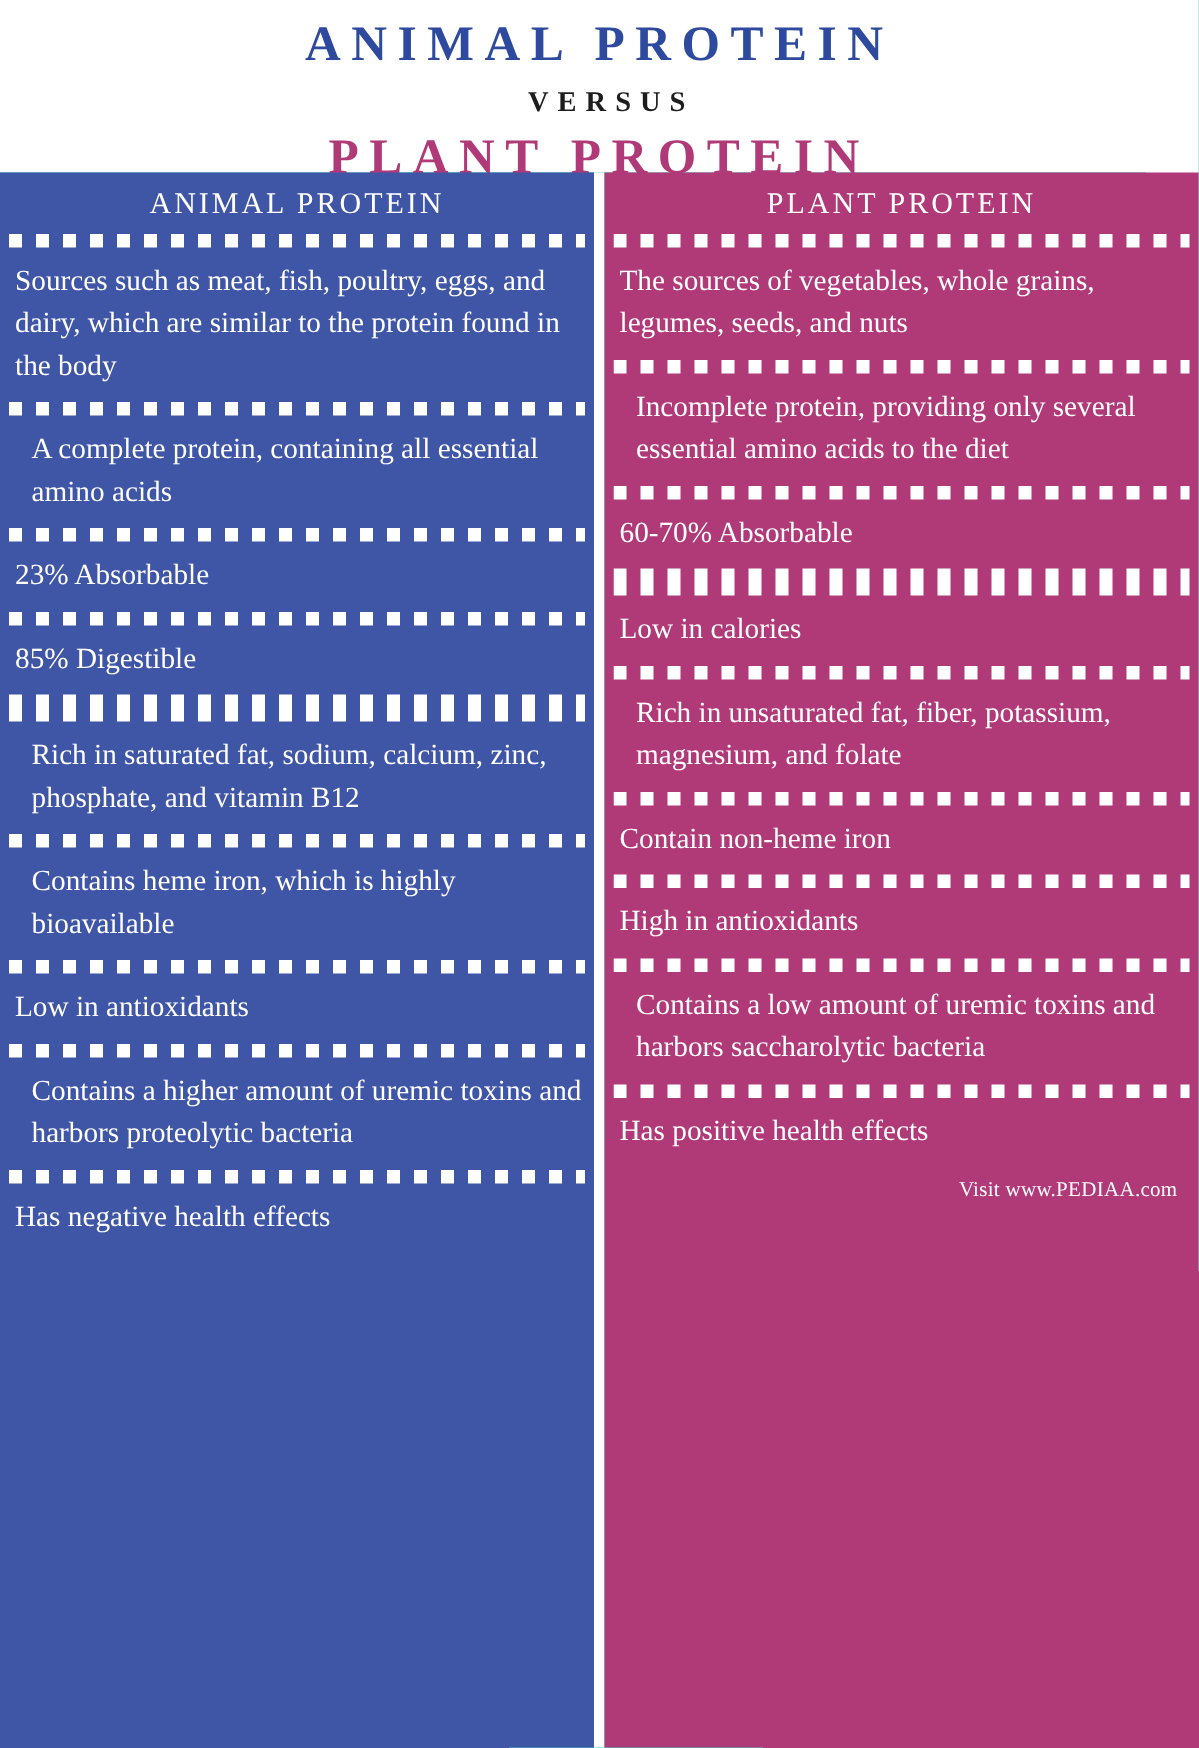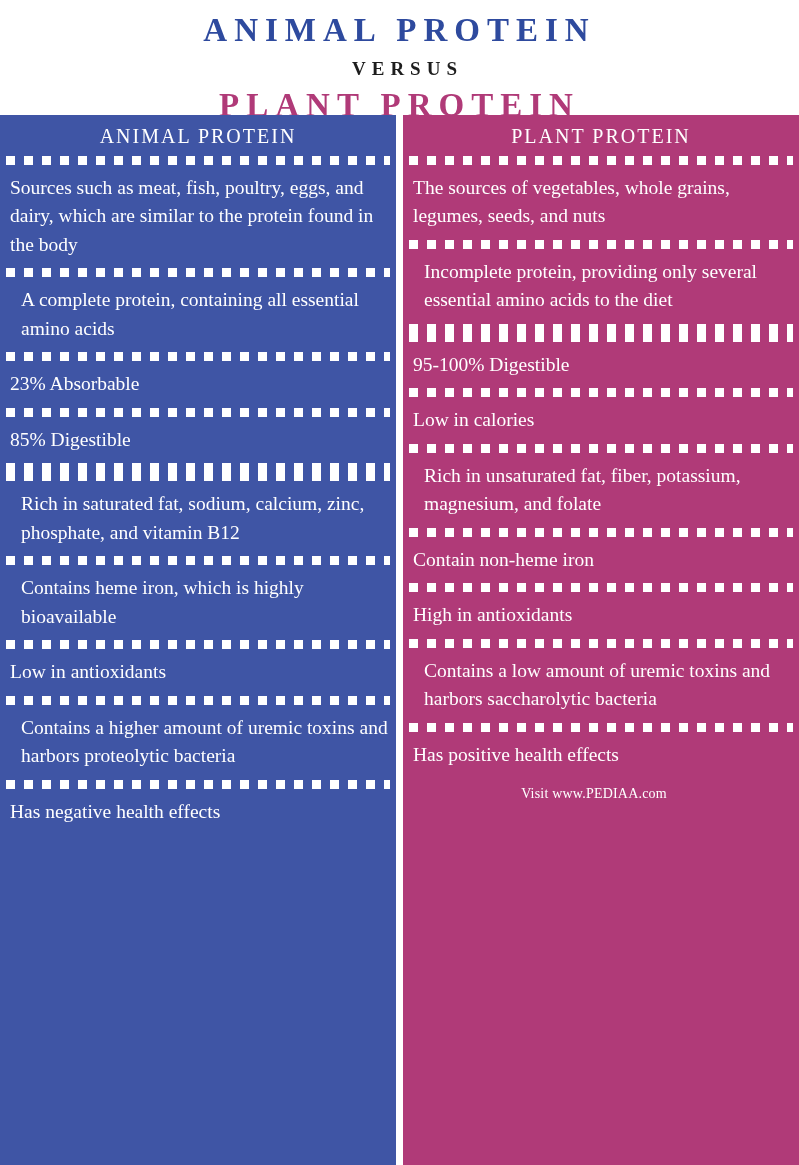--- a/index.html
+++ b/index.html
@@ -114,21 +114,21 @@
     box-sizing: border-box;
   }
   .cell-tight {
     padding-left: 21px;
     padding-right: 4px;
   }
 
   .footer-note {
     color: #ffffff;
     font-size: 14px;
-    text-align: center;
+    text-align: right;
     padding: 8px 14px 6px 0;
     letter-spacing: 0.2px;
   }
 </style>
 </head>
 <body>
 
 <div class="page">
 
   <div class="title-block">
@@ -177,23 +177,23 @@
     <div class="col col-right">
       <div class="col-header">PLANT PROTEIN</div>
 
       <div class="dash-sep"></div>
       <div class="cell">The sources of vegetables, whole grains, legumes, seeds, and nuts</div>
 
       <div class="dash-sep"></div>
       <div class="cell cell-tight">Incomplete protein, providing only several essential amino acids to the diet</div>
 
       <div class="dash-sep"></div>
-
-      <div class="dash-sep"></div>
-      <div class="cell">95-100% Digestible</div>
+      <div class="cell">60-70% Absorbable</div>
+
+      <div class="dash-sep"></div>
 
       <div class="dash-sep"></div>
       <div class="cell">Low in calories</div>
 
       <div class="dash-sep"></div>
       <div class="cell cell-tight">Rich in unsaturated fat, fiber, potassium, magnesium, and folate</div>
 
       <div class="dash-sep"></div>
       <div class="cell">Contain non-heme iron</div>
 

